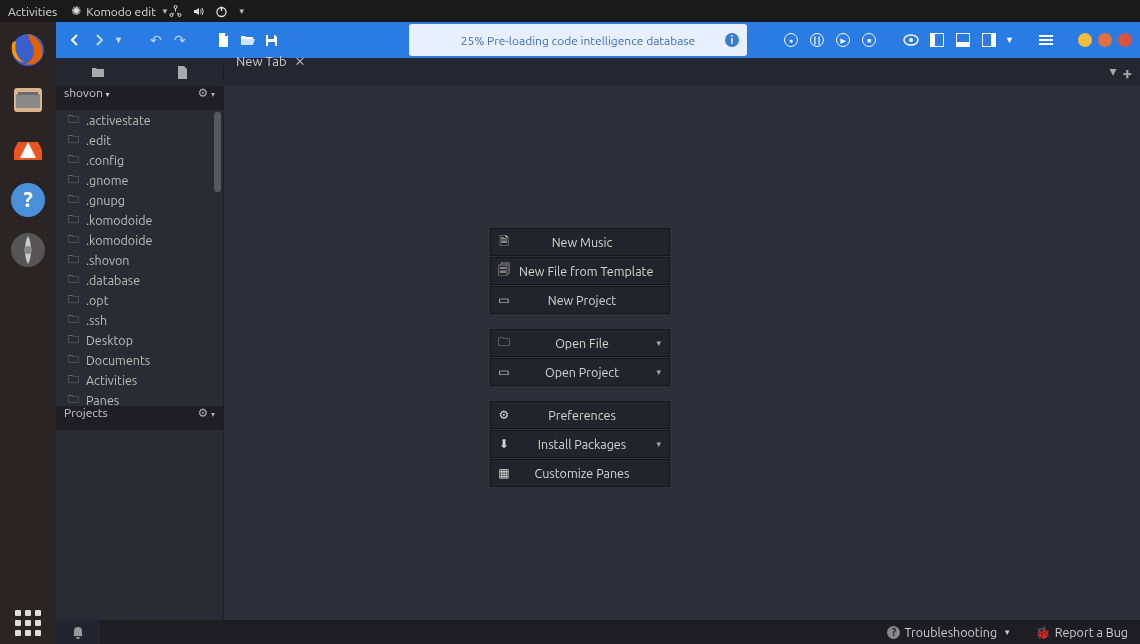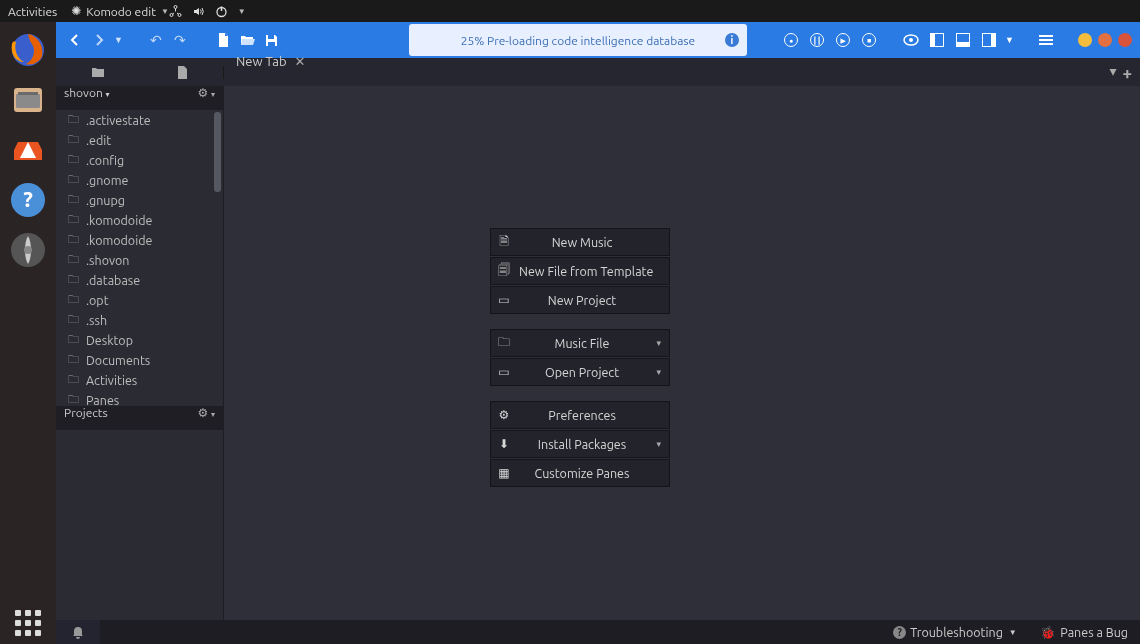--- a/index.html
+++ b/index.html
@@ -376,21 +376,21 @@
             <span class="slabel">New File from Template</span>
           </div>
           <div class="start-btn">
             <span class="sicon">▭</span>
             <span class="slabel">New Project</span>
           </div>
         </div>
         <div class="start-group">
           <div class="start-btn has-drop">
             <span class="sicon">🗀</span>
-            <span class="slabel">Music File</span>
+            <span class="slabel">Open File</span>
           </div>
           <div class="start-btn has-drop">
             <span class="sicon">▭</span>
             <span class="slabel">Open Project</span>
           </div>
         </div>
         <div class="start-group">
           <div class="start-btn">
             <span class="sicon">⚙</span>
             <span class="slabel">Preferences</span>
@@ -415,17 +415,17 @@
         </svg>
     </div>
     <div class="spacer"></div>
     <div class="status-btn">
       <span class="q">?</span>
       <span>Troubleshooting</span>
       <span style="font-size:8px;margin-left:2px">▼</span>
     </div>
     <div class="status-btn">
       <span>🐞</span>
-      <span>Panes a Bug</span>
+      <span>Report a Bug</span>
     </div>
   </div>
 
 </div>
 
 </body></html>

